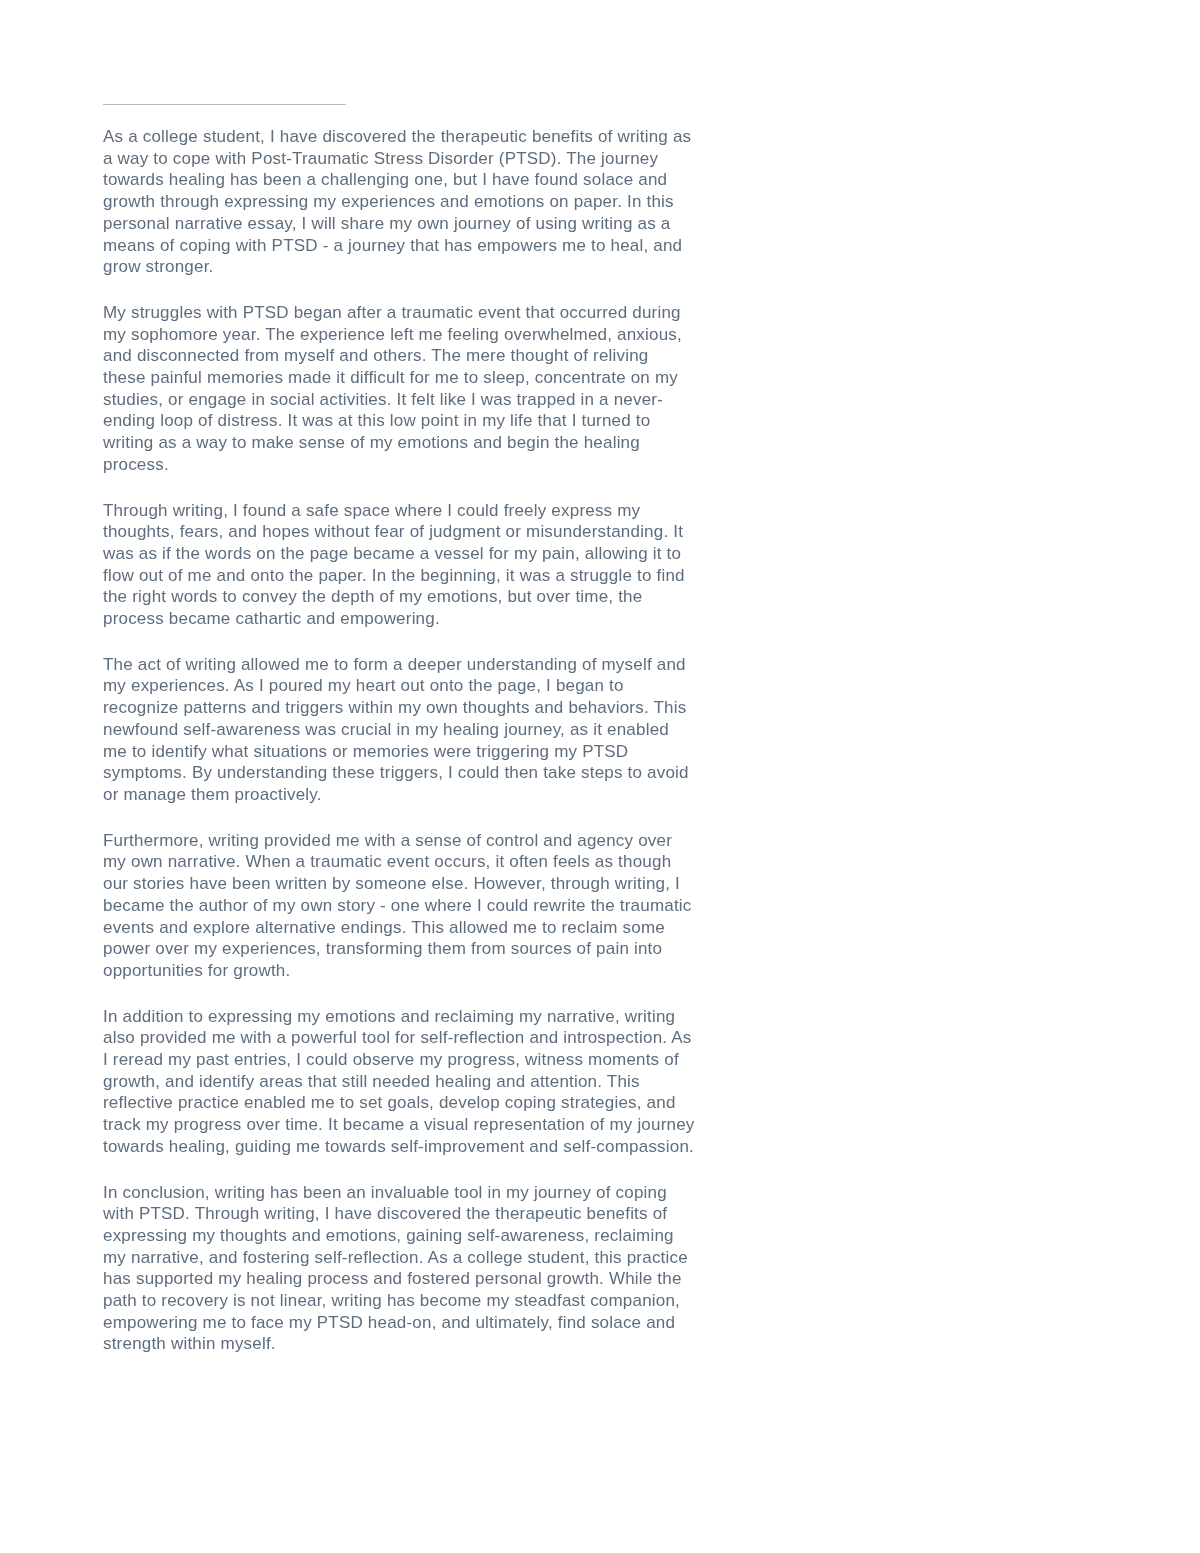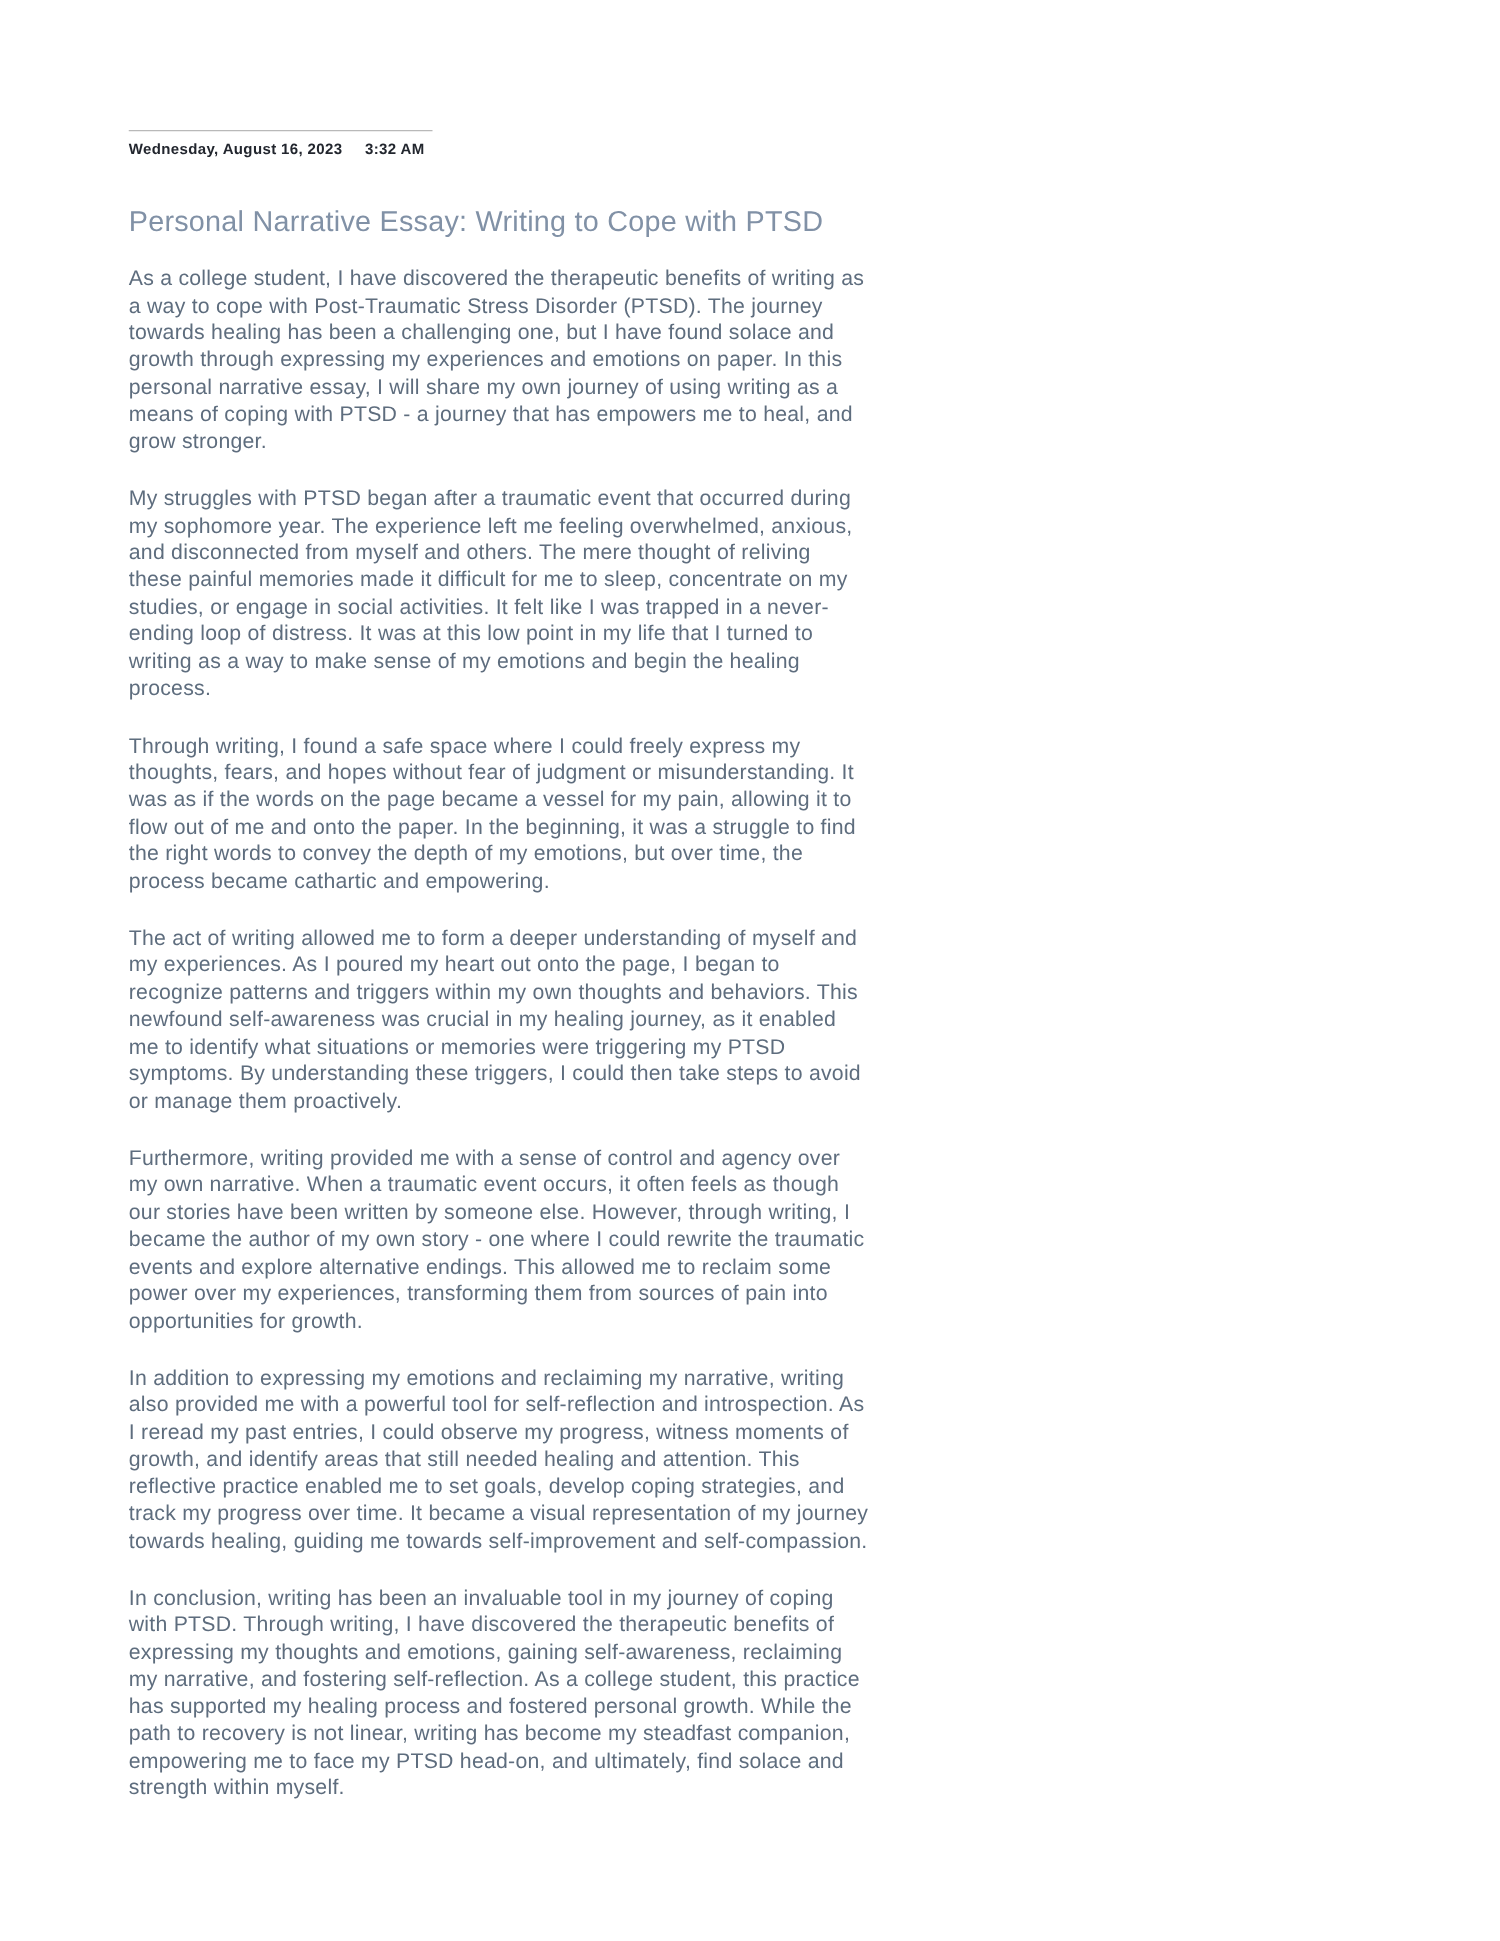--- a/index.html
+++ b/index.html
@@ -68,25 +68,21 @@
   }
 </style>
 </head>
 <body>
 
 <div class="page">
   <div class="content">
 
     <hr class="header-divider">
 
-    <div class="dateline">
-      <span>Wednesday, August 16, 2023</span><span class="time">3:32 AM</span>
-    </div>
 
-    <h1 class="page-title">Personal Narrative Essay: Writing to Cope with PTSD</h1>
 
     <div class="essay">
       <p>As a college student, I have discovered the therapeutic benefits of writing as a way to cope with Post-Traumatic Stress Disorder (PTSD). The journey towards healing has been a challenging one, but I have found solace and growth through expressing my experiences and emotions on paper. In this personal narrative essay, I will share my own journey of using writing as a means of coping with PTSD - a journey that has empowers me to heal, and grow stronger.</p>
       <p>My struggles with PTSD began after a traumatic event that occurred during my sophomore year. The experience left me feeling overwhelmed, anxious, and disconnected from myself and others. The mere thought of reliving these painful memories made it difficult for me to sleep, concentrate on my studies, or engage in social activities. It felt like I was trapped in a never-ending loop of distress. It was at this low point in my life that I turned to writing as a way to make sense of my emotions and begin the healing process.</p>
       <p>Through writing, I found a safe space where I could freely express my thoughts, fears, and hopes without fear of judgment or misunderstanding. It was as if the words on the page became a vessel for my pain, allowing it to flow out of me and onto the paper. In the beginning, it was a struggle to find the right words to convey the depth of my emotions, but over time, the process became cathartic and empowering.</p>
       <p>The act of writing allowed me to form a deeper understanding of myself and my experiences. As I poured my heart out onto the page, I began to recognize patterns and triggers within my own thoughts and behaviors. This newfound self-awareness was crucial in my healing journey, as it enabled me to identify what situations or memories were triggering my PTSD symptoms. By understanding these triggers, I could then take steps to avoid or manage them proactively.</p>
       <p>Furthermore, writing provided me with a sense of control and agency over my own narrative. When a traumatic event occurs, it often feels as though our stories have been written by someone else. However, through writing, I became the author of my own story - one where I could rewrite the traumatic events and explore alternative endings. This allowed me to reclaim some power over my experiences, transforming them from sources of pain into opportunities for growth.</p>
       <p>In addition to expressing my emotions and reclaiming my narrative, writing also provided me with a powerful tool for self-reflection and introspection. As I reread my past entries, I could observe my progress, witness moments of growth, and identify areas that still needed healing and attention. This reflective practice enabled me to set goals, develop coping strategies, and track my progress over time. It became a visual representation of my journey towards healing, guiding me towards self-improvement and self-compassion.</p>
       <p>In conclusion, writing has been an invaluable tool in my journey of coping with PTSD. Through writing, I have discovered the therapeutic benefits of expressing my thoughts and emotions, gaining self-awareness, reclaiming my narrative, and fostering self-reflection. As a college student, this practice has supported my healing process and fostered personal growth. While the path to recovery is not linear, writing has become my steadfast companion, empowering me to face my PTSD head-on, and ultimately, find solace and strength within myself.</p>
     </div>

